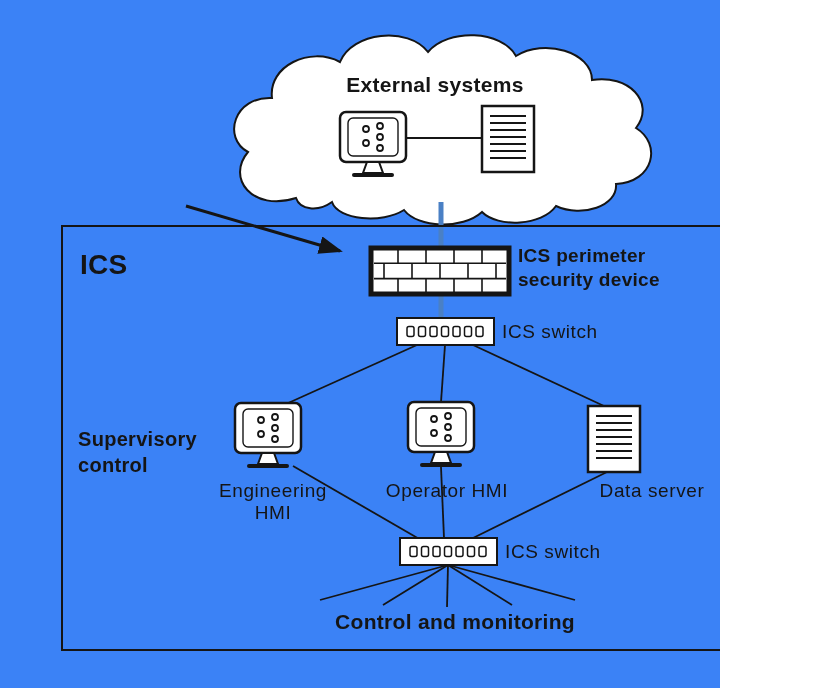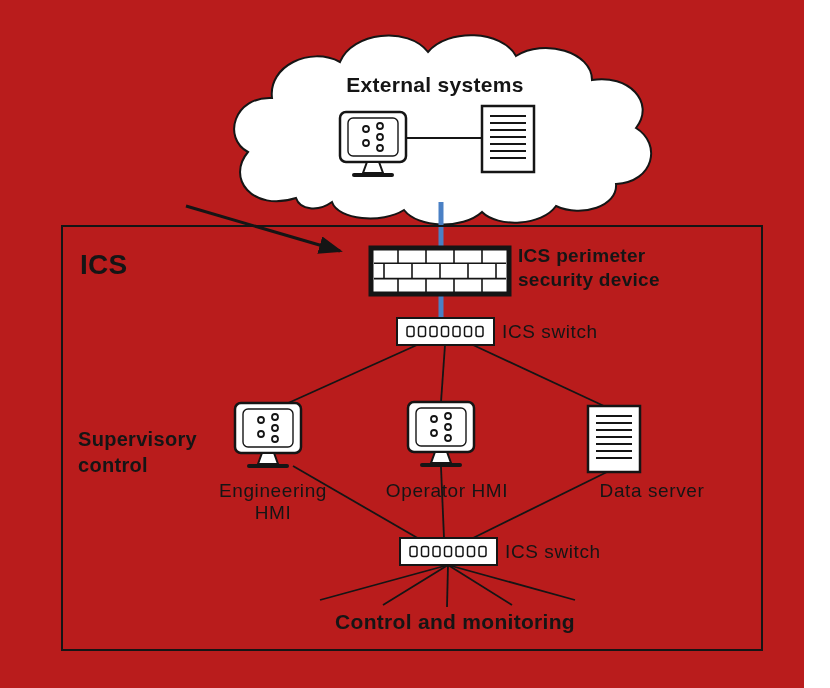--- a/index.html
+++ b/index.html
@@ -1,16 +1,16 @@
 <!DOCTYPE html>
 <html><head>
 <meta charset="utf-8">
 <style>
   html,body{margin:0;padding:0;background:#ffffff;}
-  .canvas{width:804px;height:688px;position:relative;background:#b91c1c;overflow:hidden;}
+  .canvas{width:720px;height:688px;position:relative;background:#3b82f6;overflow:hidden;}
   svg text{font-family:"Liberation Sans",sans-serif;fill:#151515;}
   .t-bold{font-weight:bold;letter-spacing:0.3px;}
   .t-reg{font-weight:400;letter-spacing:0.6px;}
 </style>
 </head>
 <body>
 
 <div class="canvas">
 <svg width="830" height="688" viewBox="0 0 830 688" role="img">
   <defs>

